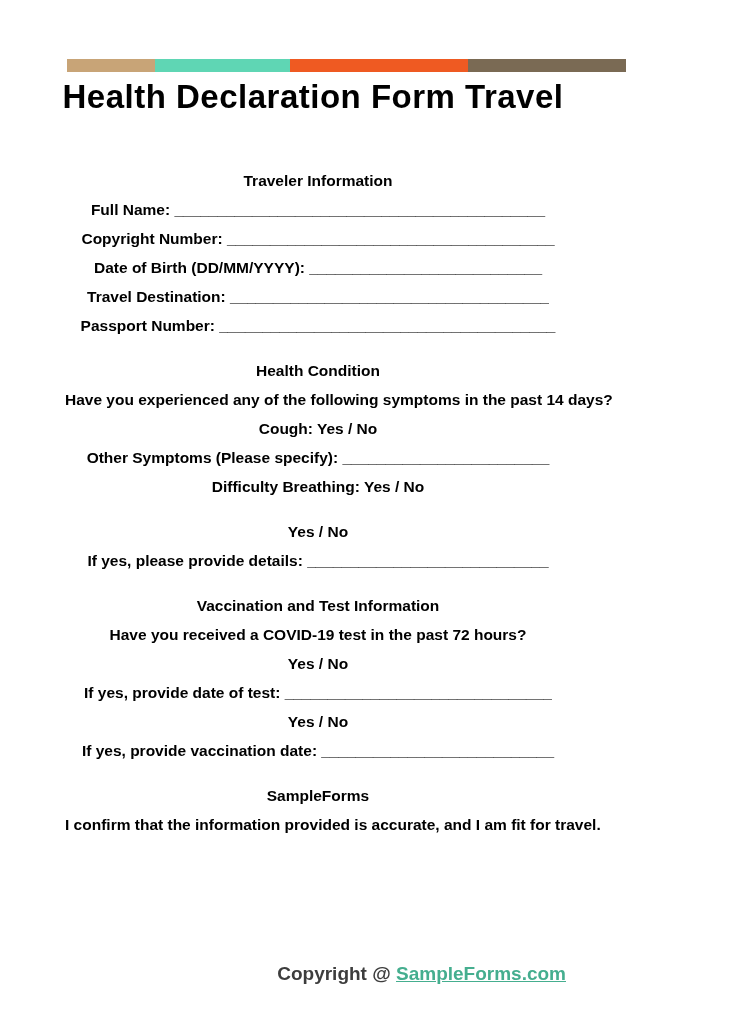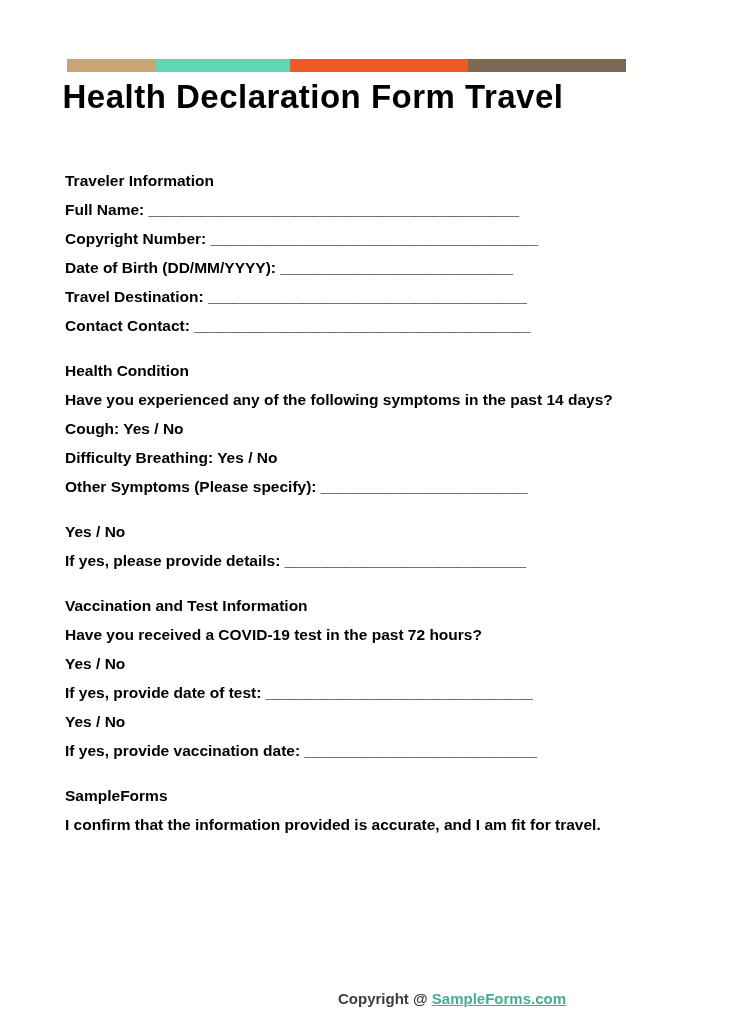--- a/index.html
+++ b/index.html
@@ -32,35 +32,35 @@
     font-weight: bold;
     letter-spacing: 0.5px;
     color: #000000;
   }
   .form-body {
     position: absolute;
     top: 166px;
     left: 65px;
     right: 55px;
   }
-  .section { margin: 0 0 16px 0; }
+  .section { margin: 0 0 16px 0; text-align: center; }
   .section:last-child { margin-bottom: 0; }
   .line {
     margin: 0;
     font-size: 15.5px;
     font-weight: bold;
     line-height: 29px;
     color: #000000;
     white-space: nowrap;
   }
   .footer {
     position: absolute;
     right: 60px;
-    bottom: 14px;
-    font-size: 15px;
+    bottom: 36px;
+    font-size: 19px;
     color: #3d3d3d;
     font-weight: bold;
     margin-top: 19px;
   }
   .footer .prefix { font-weight: bold; color: #3d3d3d; }
   .footer .brand {
     font-weight: bold;
     text-decoration: underline;
     cursor: pointer;
   }
@@ -79,28 +79,28 @@
 
   <h1 class="title">Health Declaration Form Travel</h1>
 
   <div class="form-body" id="form-body">
       <div class="section">
         <p class="line">Traveler Information</p>
         <p class="line">Full Name: ___________________________________________</p>
         <p class="line">Copyright Number: ______________________________________</p>
         <p class="line">Date of Birth (DD/MM/YYYY): ___________________________</p>
         <p class="line">Travel Destination: _____________________________________</p>
-        <p class="line">Contact Contact: _______________________________________</p>
+        <p class="line">Passport Number: _______________________________________</p>
       </div>
       <div class="section">
         <p class="line">Health Condition</p>
         <p class="line">Have you experienced any of the following symptoms in the past 14 days?</p>
         <p class="line">Cough: Yes / No</p>
+        <p class="line">Other Symptoms (Please specify): ________________________</p>
         <p class="line">Difficulty Breathing: Yes / No</p>
-        <p class="line">Other Symptoms (Please specify): ________________________</p>
       </div>
       <div class="section">
         <p class="line">Yes / No</p>
         <p class="line">If yes, please provide details: ____________________________</p>
       </div>
       <div class="section">
         <p class="line">Vaccination and Test Information</p>
         <p class="line">Have you received a COVID-19 test in the past 72 hours?</p>
         <p class="line">Yes / No</p>
         <p class="line">If yes, provide date of test: _______________________________</p>

